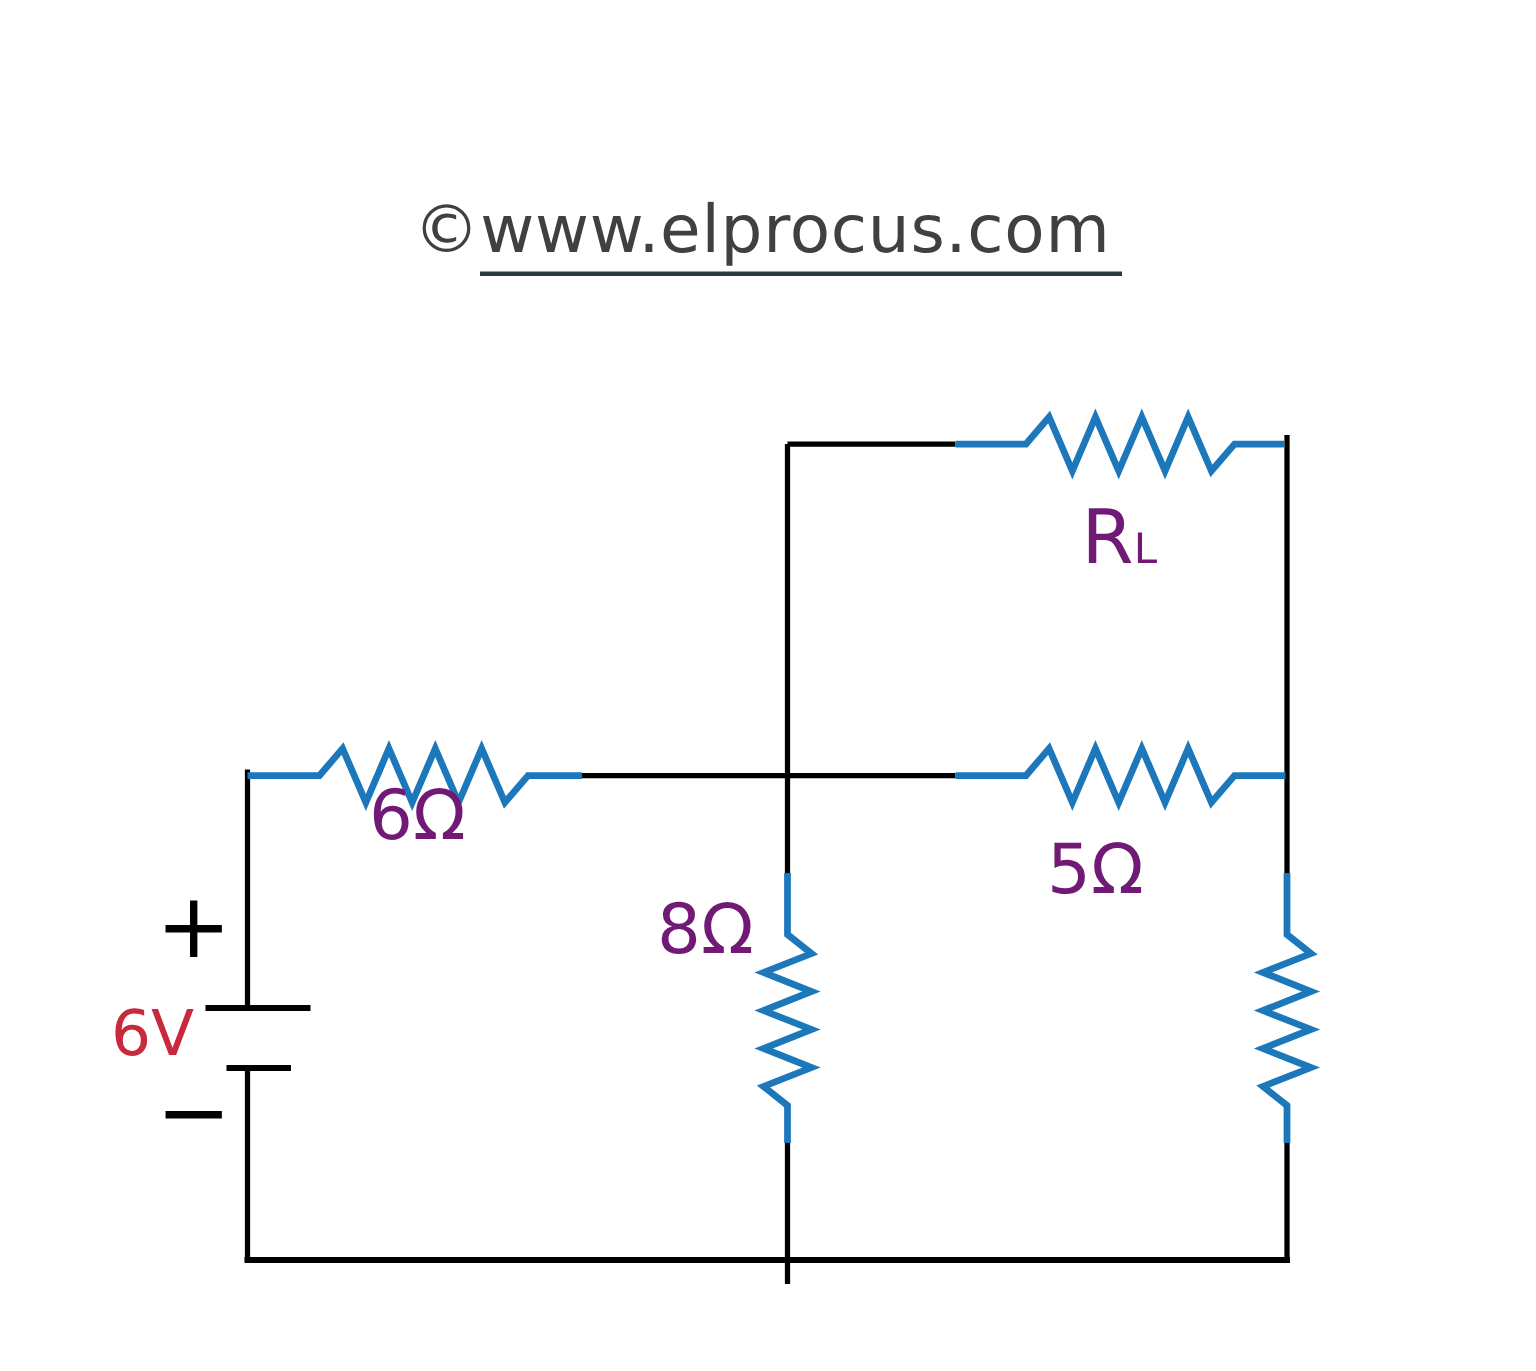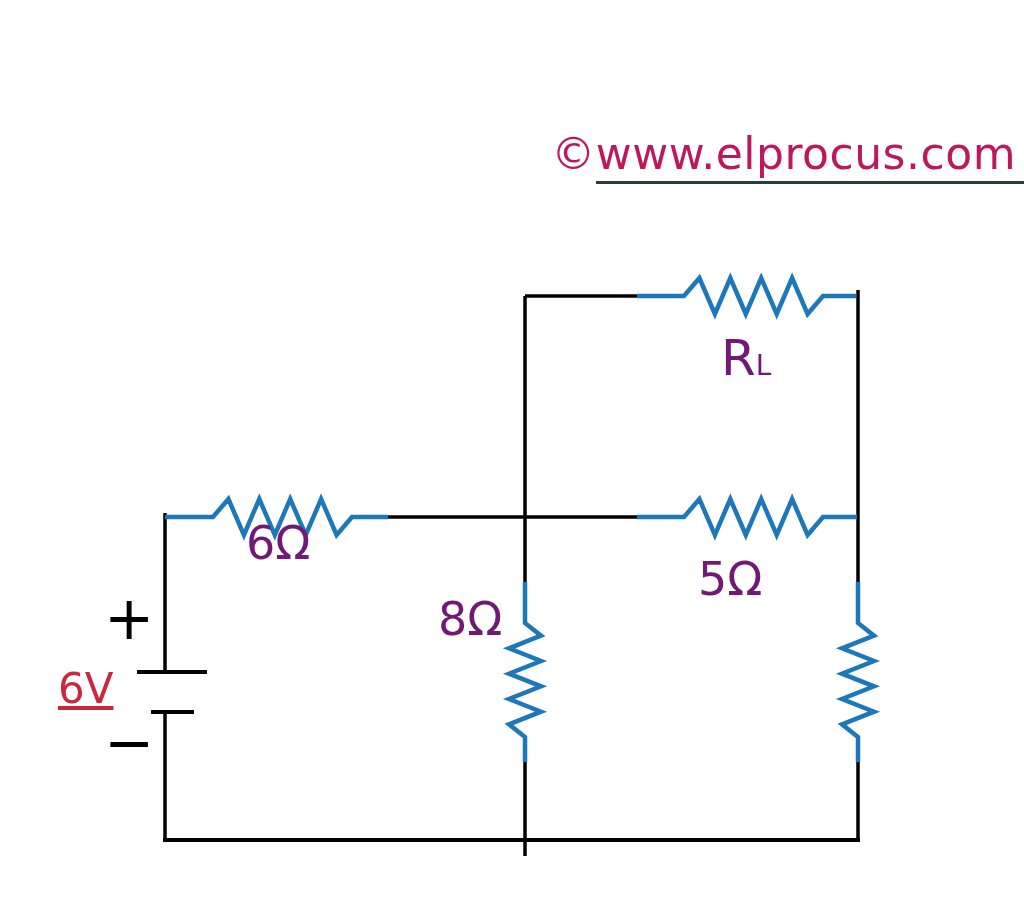--- a/index.html
+++ b/index.html
@@ -9,23 +9,23 @@
     height: 914px;
     background: #ffffff;
     overflow: hidden;
     font-family: "DejaVu Sans", "Liberation Sans", sans-serif;
   }
   .watermark {
     position: absolute;
     top: 128px;
     left: 0;
     width: 100%;
-    text-align: right;
+    text-align: center;
     font-size: 44px;
-    color: #be185d;
+    color: #404040;
     letter-spacing: 0.5px;
   }
   .watermark .underlined {
     border-bottom: 3px solid #2d3a40;
     padding-right: 8px;
     padding-bottom: 2px;
   }
   .circuit-svg {
     position: absolute;
     left: 0;
@@ -36,26 +36,25 @@
     color: #701a75;
     font-size: 46px;
     line-height: 1.0;
     white-space: nowrap;
   }
   .rlabel .sub {
     font-size: 28px;
   }
   .source-label {
     position: absolute;
-    left: 58px;
+    left: 74px;
     top: 668px;
     color: #c9293c;
     font-size: 42px;
     line-height: 1.0;
-    text-decoration: underline;
   }
   .polarity {
     position: absolute;
     color: #000000;
     font-size: 60px;
     line-height: 1.0;
   }
   .polarity.plus  { left: 104px; top: 588px; }
   .polarity.minus { left: 104px; top: 712px; }
 </style>

